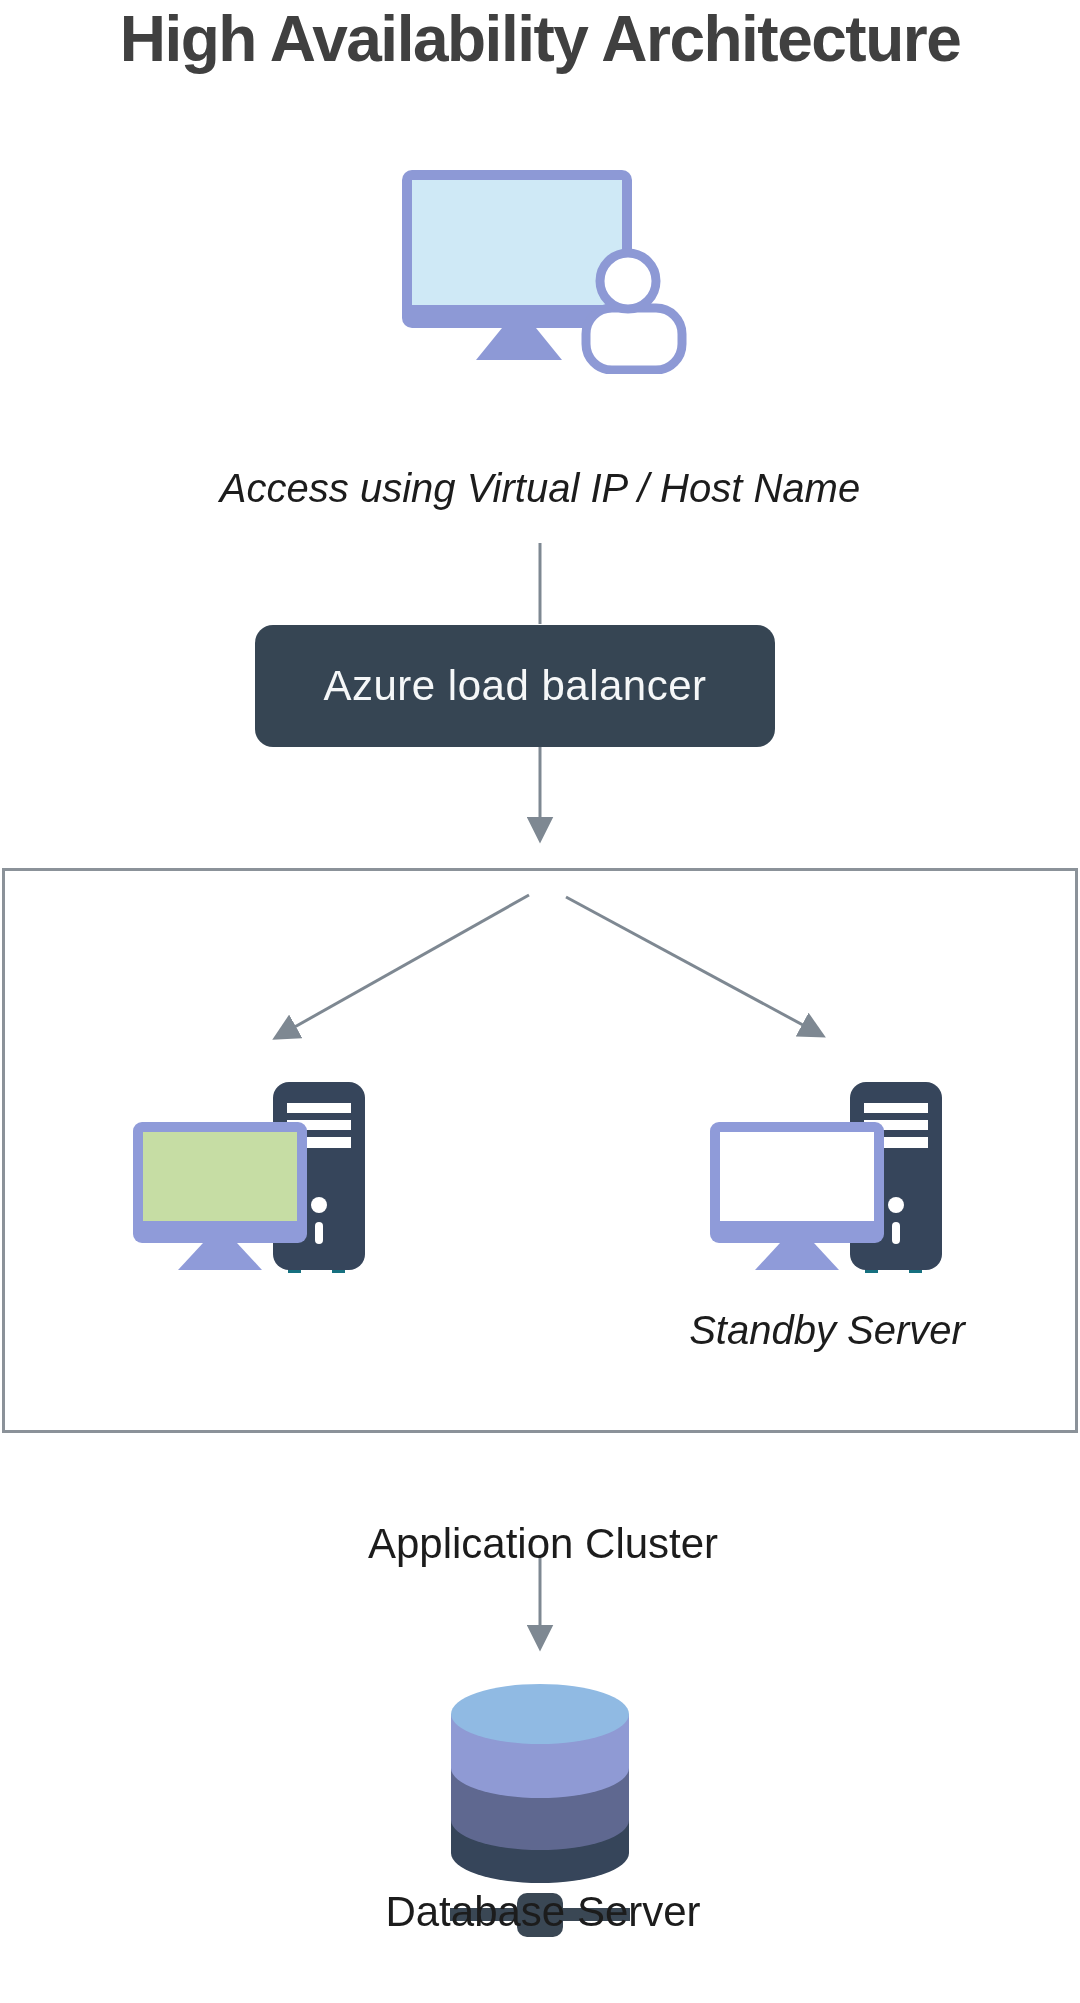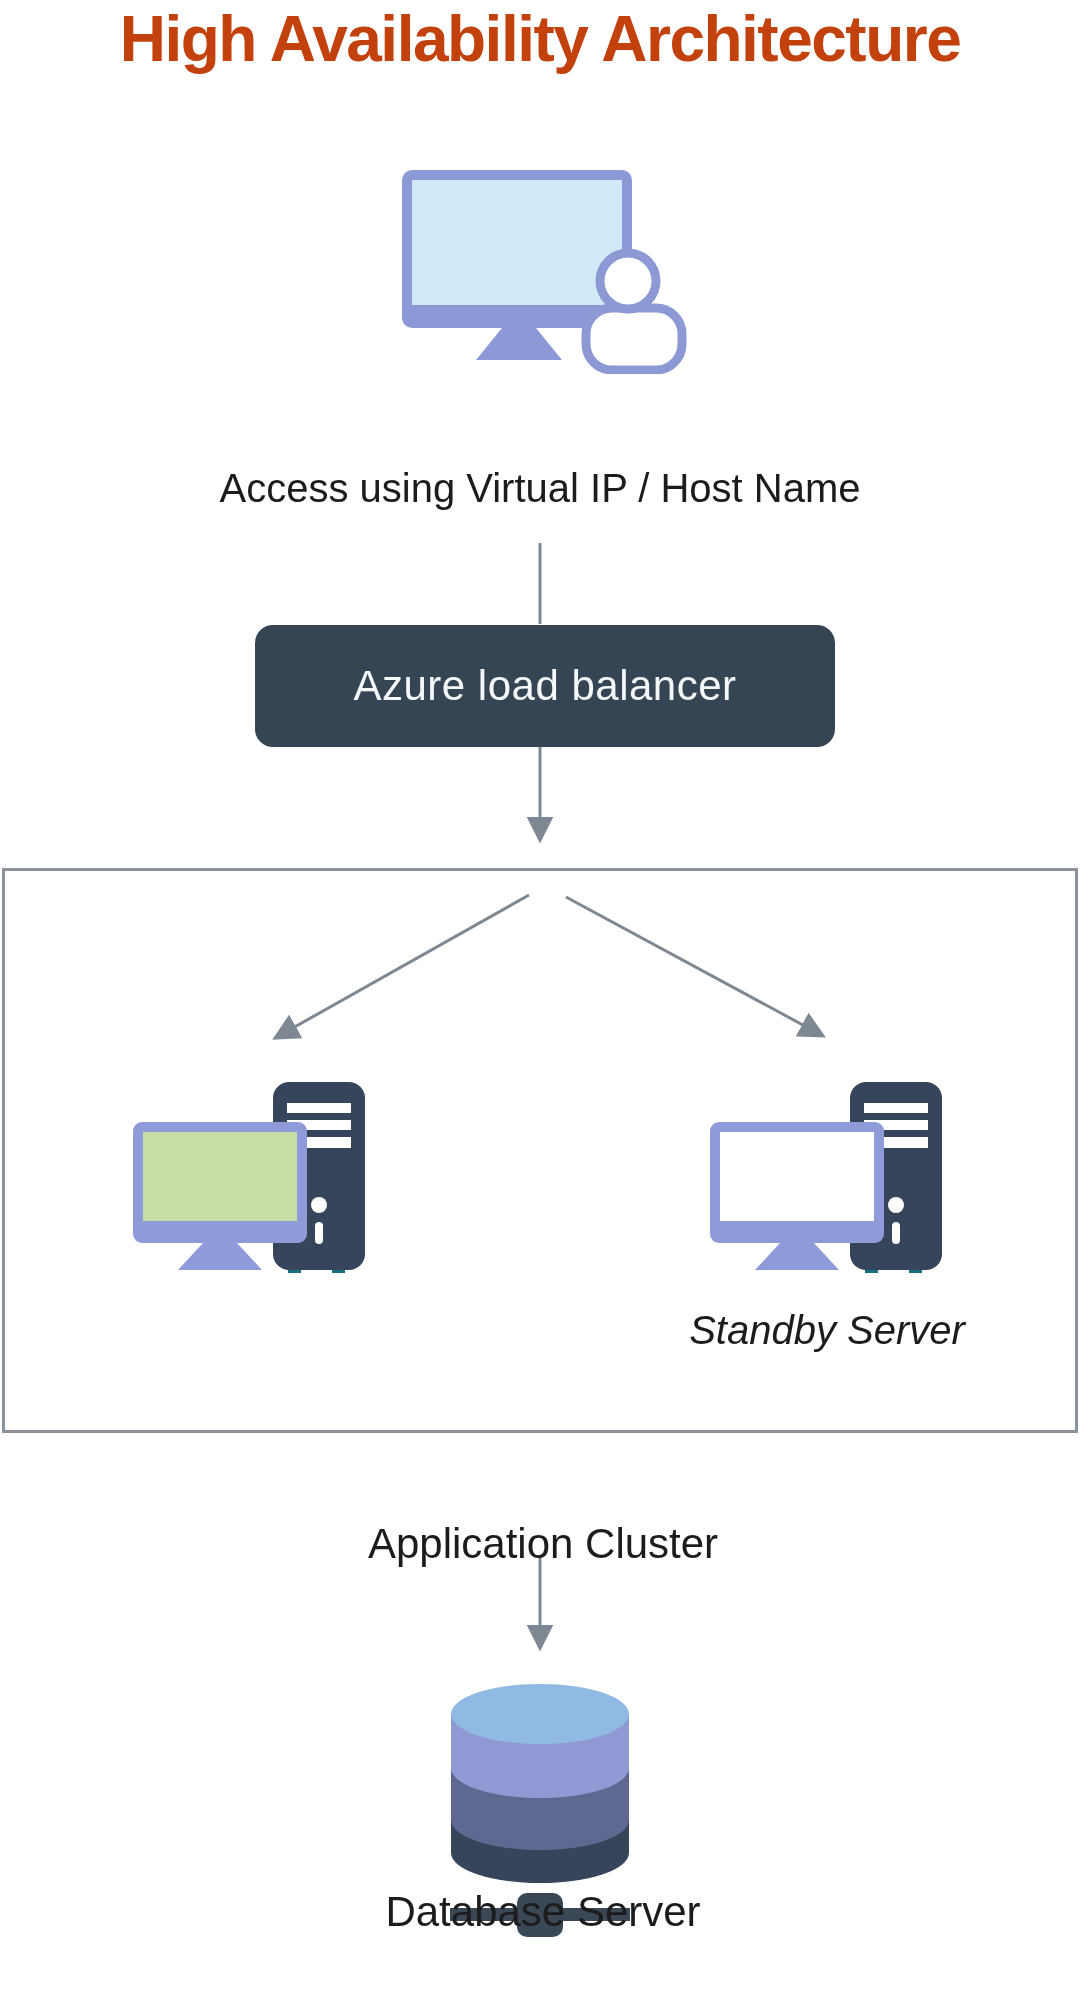--- a/index.html
+++ b/index.html
@@ -1,23 +1,23 @@
 <!DOCTYPE html>
 <html><head>
 <meta charset="utf-8">
 <style>
   html,body{margin:0;padding:0;background:#ffffff;}
   body{font-family:"Liberation Sans","DejaVu Sans",sans-serif;}
   .canvas{position:relative;width:1080px;height:2003px;background:#ffffff;overflow:hidden;}
   .abs{position:absolute;}
   .ctext{position:absolute;transform:translateX(-50%);white-space:nowrap;color:#1c1c1c;}
-  .title{top:2px;left:540px;font-size:64px;font-weight:700;letter-spacing:-1.5px;color:#c2410c;}
+  .title{top:2px;left:540px;font-size:64px;font-weight:700;letter-spacing:-1.5px;color:#404040;}
   .label{font-size:40px;font-weight:400;}
   .label-lg{font-size:42px;font-weight:400;}
-  .lb-box{position:absolute;left:255px;top:625px;width:580px;height:122px;border-radius:18px;
+  .lb-box{position:absolute;left:255px;top:625px;width:520px;height:122px;border-radius:18px;
           display:flex;align-items:center;justify-content:center;}
   .lb-box span{font-size:42px;font-weight:400;letter-spacing:0.5px;}
   .cluster-box{position:absolute;left:2px;top:868px;width:1070px;height:559px;border:3px solid #8b9299;background:transparent;}
   svg{display:block;}
 </style>
 </head>
 <body>
 
 <div class="canvas">
 
@@ -39,21 +39,21 @@
   <svg class="abs" style="left:390px;top:162px;" width="300" height="212" viewBox="0 0 300 212">
     <rect x="12" y="8" width="230" height="158" rx="10" fill="#8d99d6"></rect>
     <rect x="22" y="18" width="210" height="125" fill="#cfe9f6"></rect>
     <polygon points="112,166 146,166 172,198 86,198" fill="#8d99d6"></polygon>
     <g>
       <rect x="196" y="146" width="96" height="62" rx="26" fill="#ffffff" stroke-width="9" stroke="#8d99d5"></rect>
       <circle cx="238" cy="119" r="28" fill="#ffffff" stroke-width="9" stroke="#8d99d5"></circle>
     </g>
   </svg>
 
-  <div class="ctext label" style="left:540px;top:466px;">Access using Virtual IP / Host Name</div>
+  <div class="ctext label" style="left:540px;top:466px;font-style:italic;">Access using Virtual IP / Host Name</div>
 
   <div class="lb-box" style="background: rgb(54, 69, 83);">
     <span style="color: rgb(245, 247, 248);">Azure load balancer</span>
   </div>
 
   <div class="cluster-box" style="border-color: rgb(139, 146, 153);"></div>
 
   <svg class="abs" style="left:128px;top:1076px;" width="250" height="200" viewBox="0 0 250 200">
     <rect x="160" y="188" width="13" height="9" fill="#16707f"></rect>
     <rect x="204" y="188" width="13" height="9" fill="#16707f"></rect>

